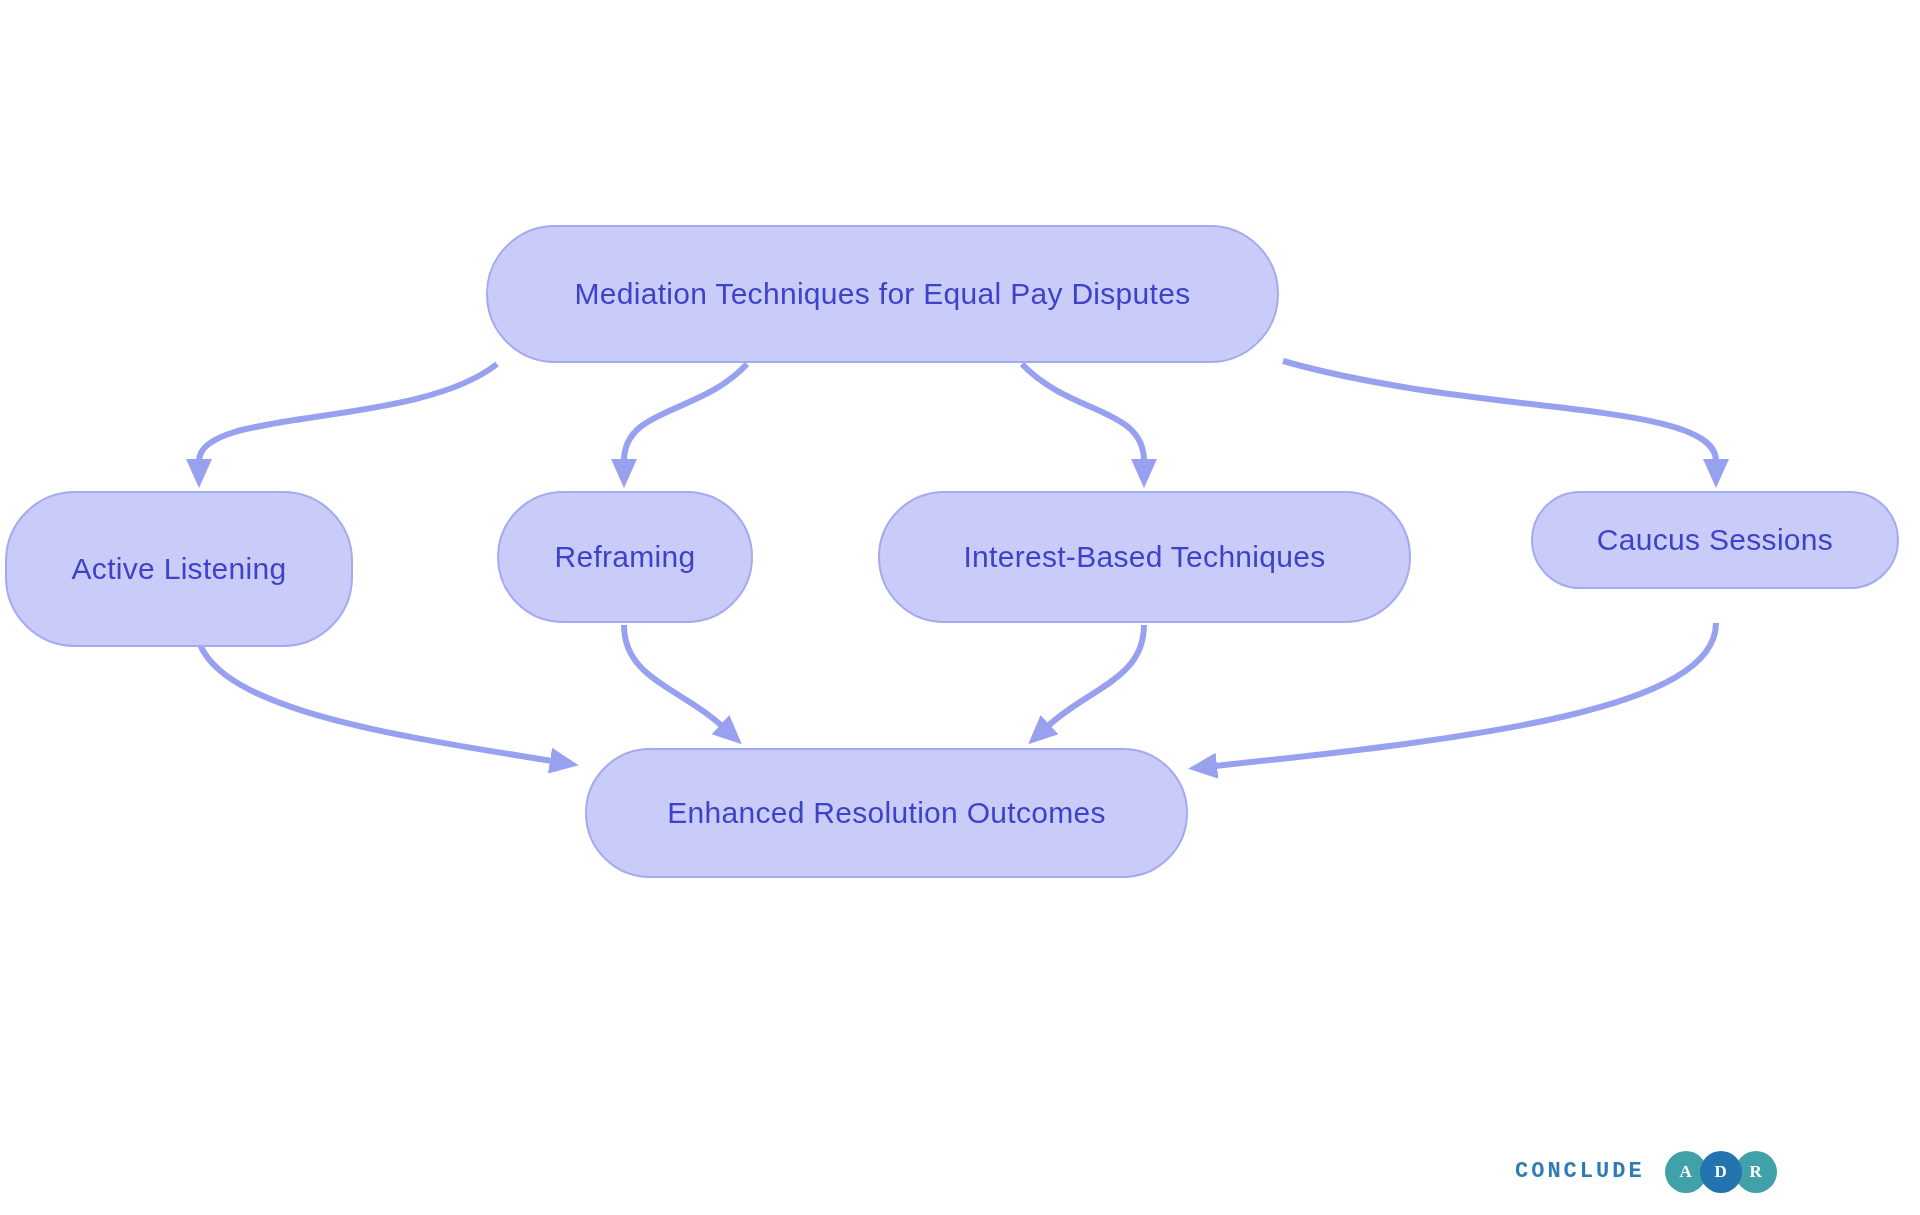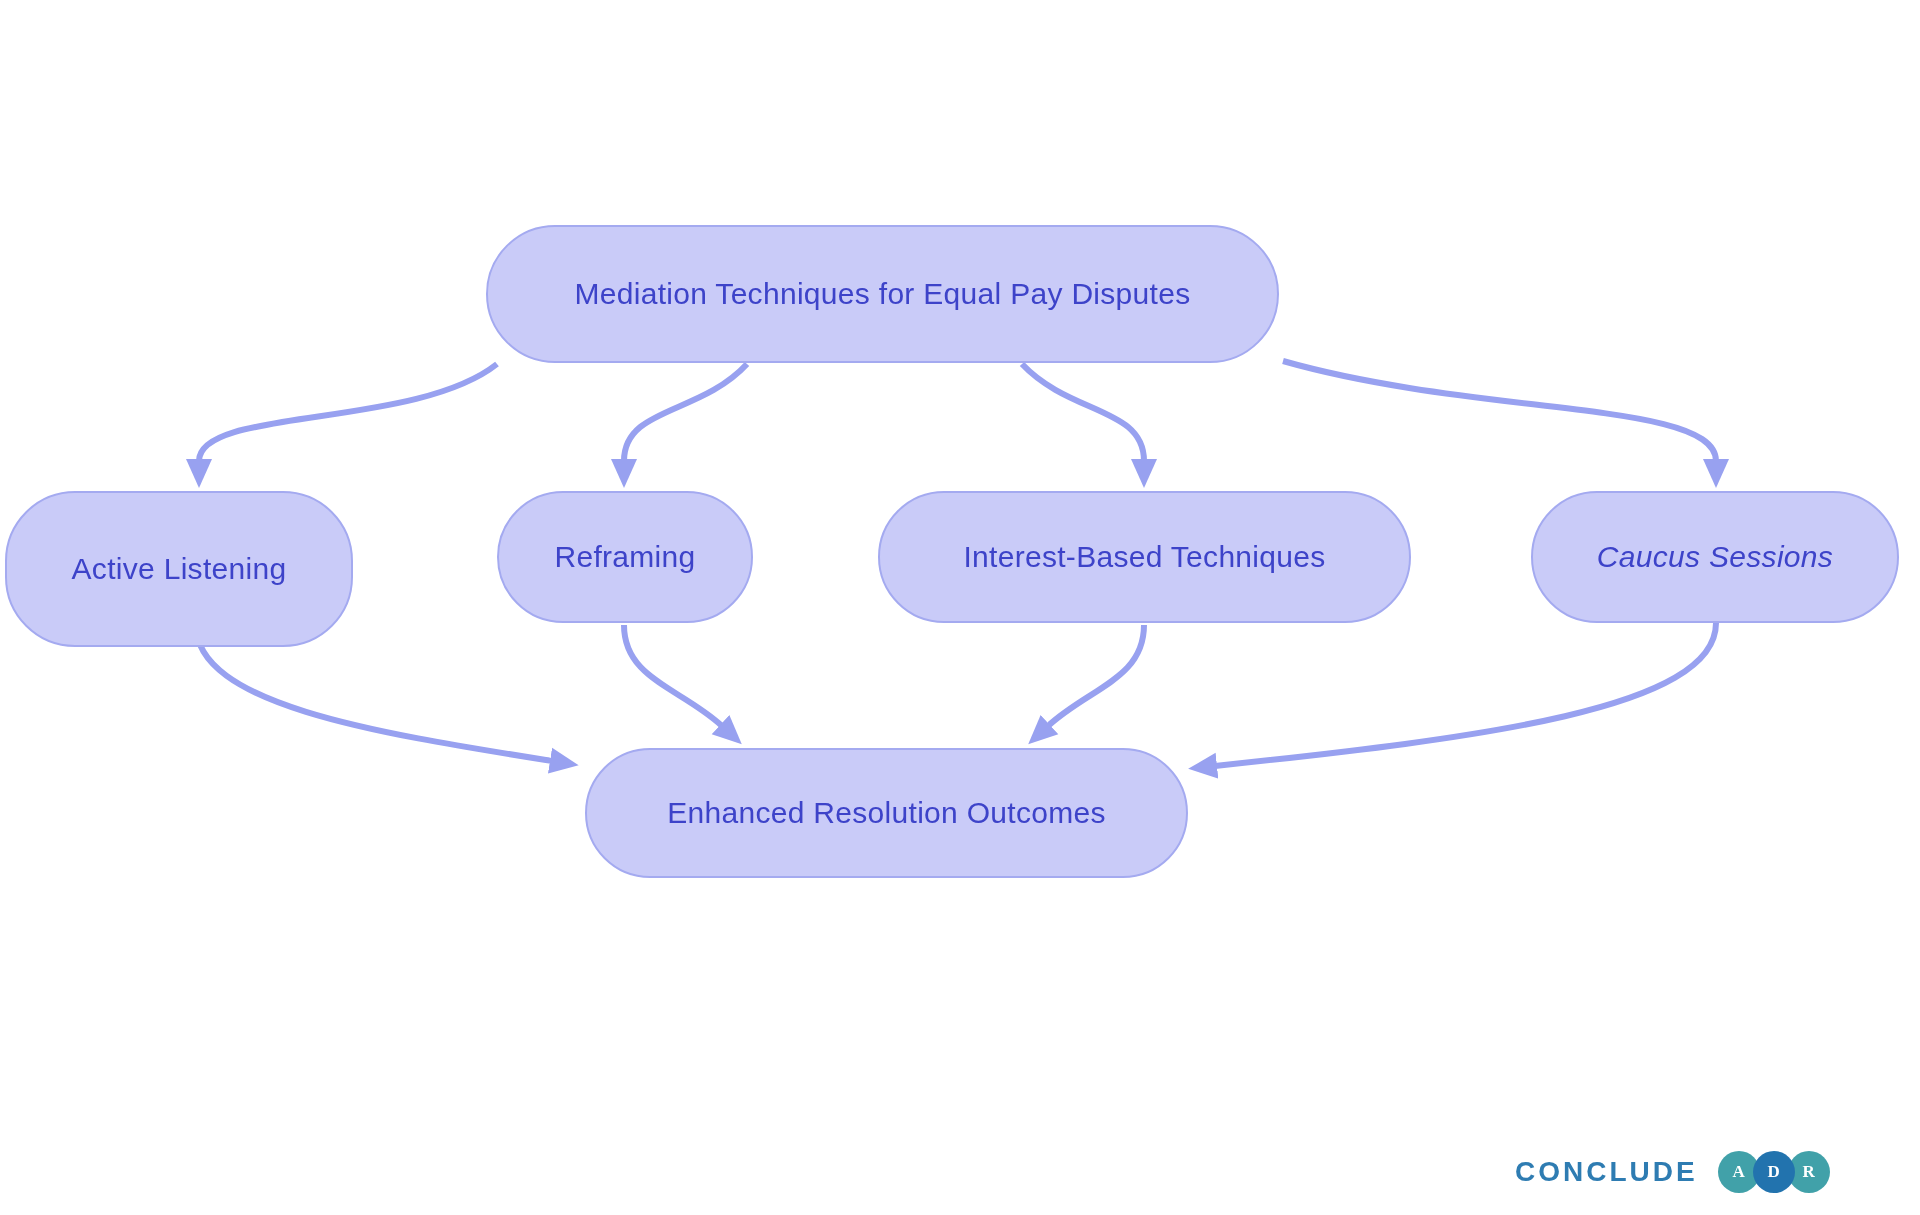--- a/index.html
+++ b/index.html
@@ -34,36 +34,36 @@
     display: flex;
     align-items: center;
     justify-content: center;
     text-align: center;
     letter-spacing: 0.3px;
   }
   #node-root      { left: 486px;  top: 208px; width: 793px; height: 138px; }
   #node-active    { left: 5px;   top: 474px; width: 348px; height: 156px; }
   #node-reframing { left: 497px;  top: 474px; width: 256px; height: 132px; align-items: center; }
   #node-interest  { left: 878px;  top: 474px; width: 533px; height: 132px; }
-  #node-caucus    { left: 1531px; top: 474px; width: 368px; height: 132px; font-style: italic; }
+  #node-caucus    { left: 1531px; top: 474px; width: 368px; height: 98px; }
   #node-outcome   { left: 585px;  top: 731px; width: 603px; height: 130px; }
 
   .logo {
     position: absolute;
     left: 1515px;
     top: 1128px;
     height: 54px;
     display: flex;
     align-items: center;
     gap: 20px;
   }
   .wordmark {
-    font-family: Liberation Sans, sans-serif;
+    font-family: Liberation Mono, monospace;
     font-weight: bold;
-    font-size: 28px;
+    font-size: 22px;
     letter-spacing: 3px;
     color: var(--brand-blue, #2e7cb2);
     line-height: 1;
   }
   .badges { display: flex; align-items: center; }
   .badge {
     width: 42px; height: 42px;
     border-radius: 50%;
     display: flex;
     align-items: center;

